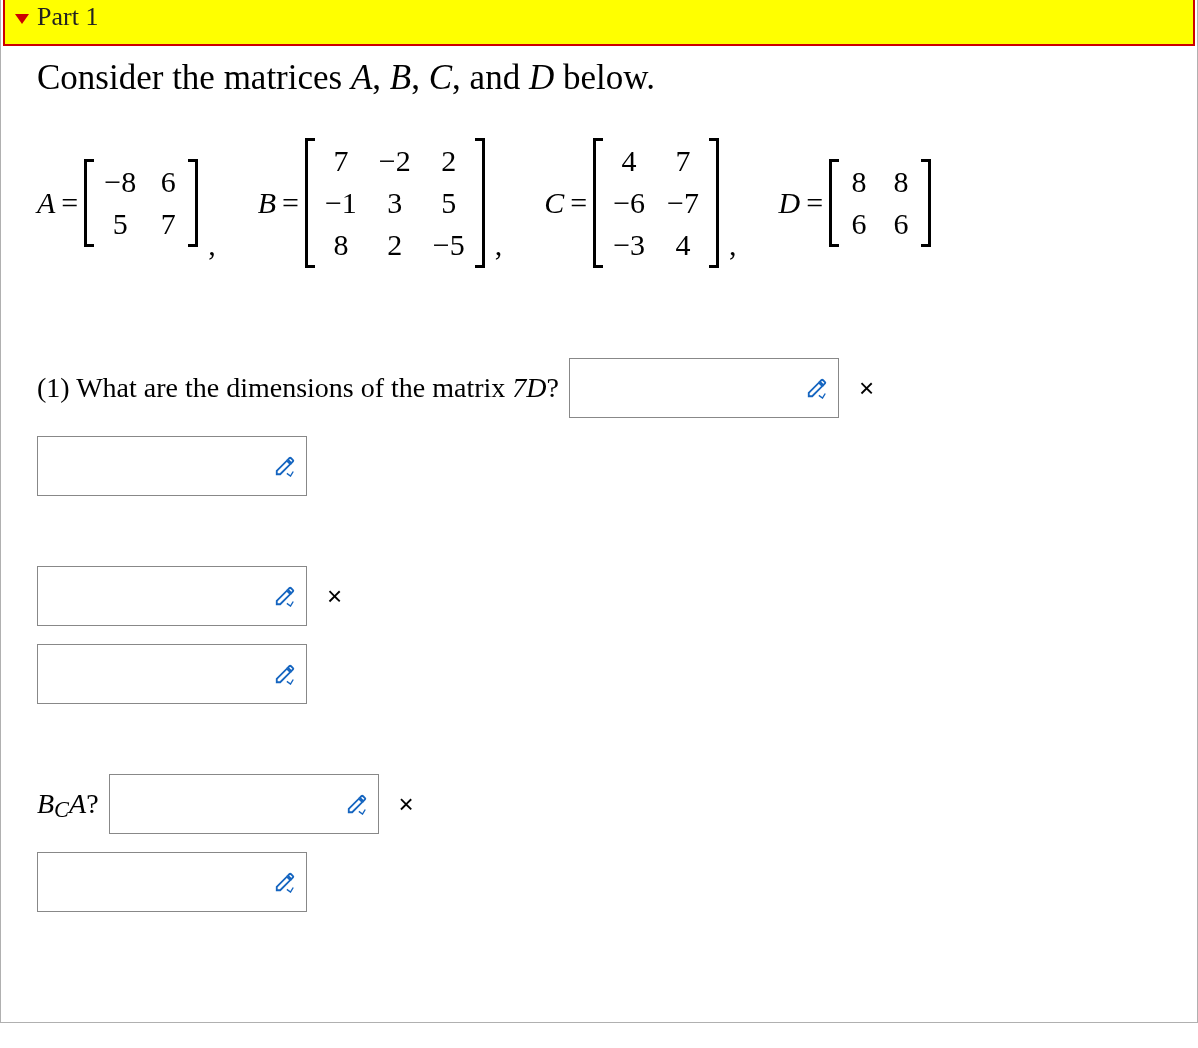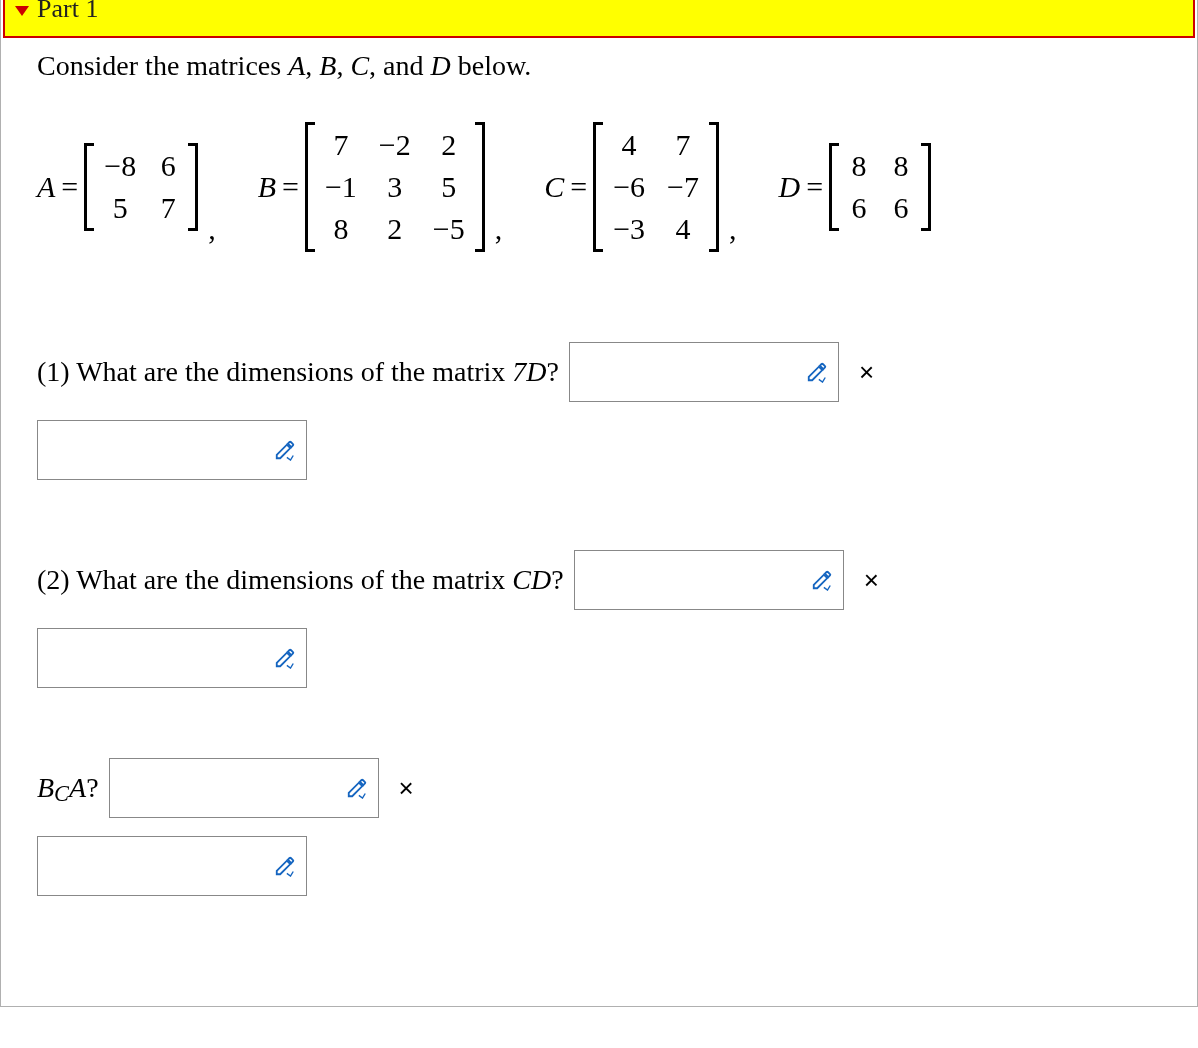--- a/index.html
+++ b/index.html
@@ -14,21 +14,21 @@
     border: 1px solid #b0b0b0;
     border-top: none;
     margin: 0;
     background: #fff;
     padding-bottom: 40px;
   }
   .header-bar {
     background: #ffff00;
     border: 2px solid #c00;
     border-top: none;
-    padding: 0 10px 6px 10px;
+    padding: 8px 10px 6px 10px;
     display: flex;
     align-items: center;
     margin: 0 2px;
   }
   .caret {
     width: 0;
     height: 0;
     border-left: 7px solid transparent;
     border-right: 7px solid transparent;
     border-top: 10px solid #c00;
@@ -38,21 +38,21 @@
   .header-text {
     font-size: 26px;
     color: #222;
     position: relative;
     top: -6px;
   }
   .content {
     padding: 12px 36px 0 36px;
   }
   .intro {
-    font-size: 28px;
+    font-size: 35px;
     margin-bottom: 40px;
   }
   .italic-var { font-style: italic; }
   .matrix-row {
     display: flex;
     align-items: center;
     gap: 10px;
     flex-wrap: nowrap;
     font-size: 30px;
     margin-bottom: 90px;
@@ -274,23 +274,20 @@
                 <path d="M20.71 7.04a1 1 0 0 0 0-1.41l-2.34-2.34a1 1 0 0 0-1.41 0l-1.83 1.83 3.75 3.75 1.83-1.83z"></path>
                 <path d="M14 20l4 3 3-5" stroke="#1565c0" stroke-width="1.5"></path>
               </svg>
           </span>
         </span>
       </div>
     </div>
 
     <div class="question-block">
       <div class="q-line">
-        <span>
-          <span>(2) What are the dimensions of the matrix </span><span class="italic-var">CD</span><span>?</span>
-        </span>
         <span class="input-wrap">
           <input class="answer-input" placeholder="" style="">
           <span class="pencil-btn">
             <svg class="pencil-svg" viewBox="0 0 24 24" fill="none" stroke="#1565c0" stroke-width="2">
                 <path d="M3 17.25V21h3.75L17.81 9.94l-3.75-3.75L3 17.25z"></path>
                 <path d="M20.71 7.04a1 1 0 0 0 0-1.41l-2.34-2.34a1 1 0 0 0-1.41 0l-1.83 1.83 3.75 3.75 1.83-1.83z"></path>
                 <path d="M14 20l4 3 3-5" stroke="#1565c0" stroke-width="1.5"></path>
               </svg>
           </span>
         </span>

